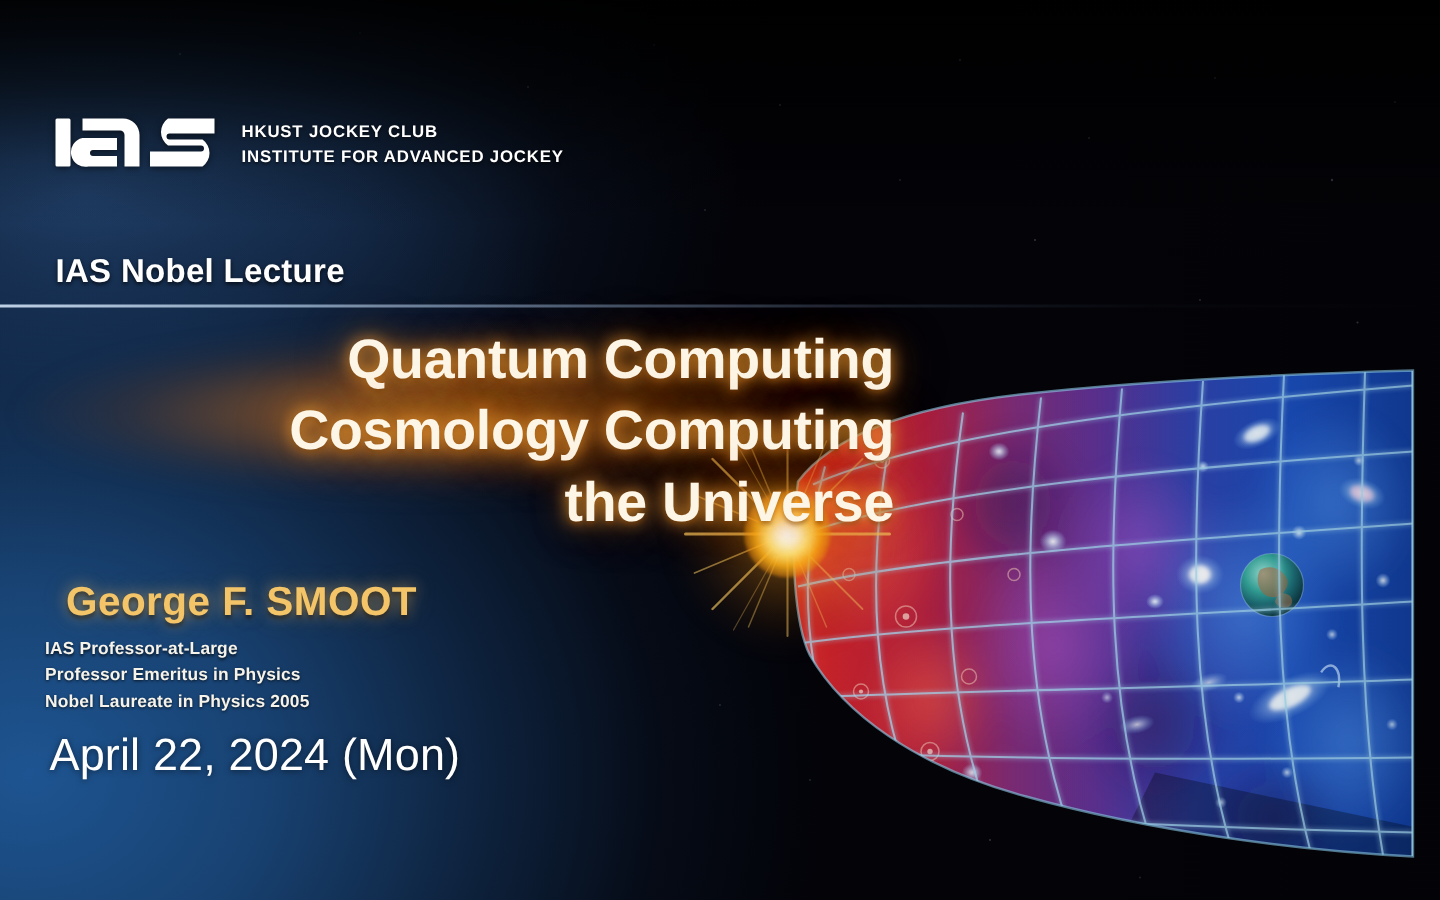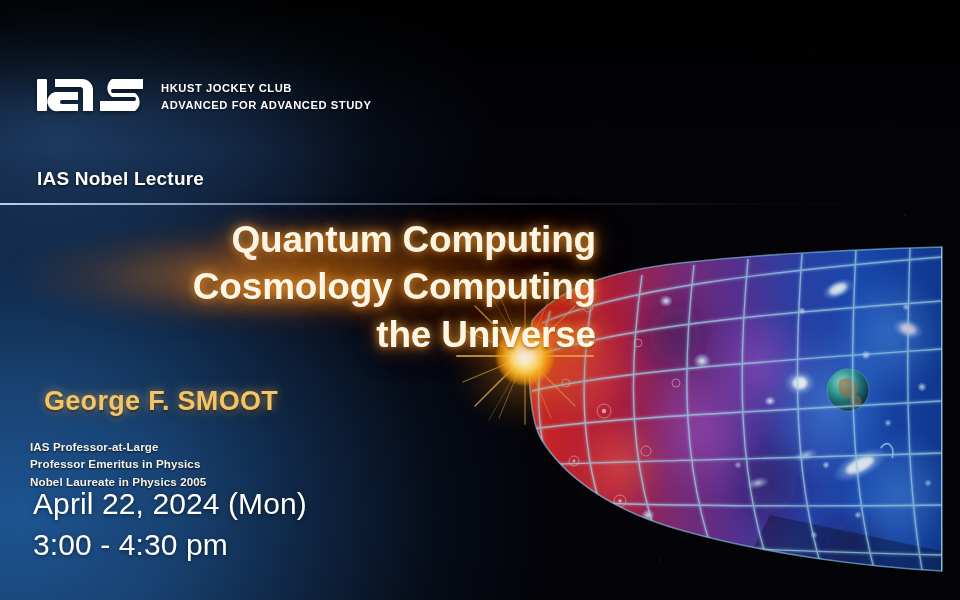--- a/index.html
+++ b/index.html
@@ -81,21 +81,21 @@
     letter-spacing:0.55px;
     line-height:1.28;
     white-space:nowrap;
     text-shadow:0 1px 2px rgba(0,0,0,0.6);
   }
 
   
   .series-label {
     position:absolute; left:37px; top:168px;
     color:#ffffff;
-    font-size:19px; font-weight:bold;
+    font-size:22px; font-weight:bold;
     letter-spacing:0.2px;
     text-shadow:0 1px 3px rgba(0,0,0,0.75);
   }
   .divider {
     position:absolute; left:0; top:203px; width:960px; height:2px;
     background:linear-gradient(to right,
       rgba(198,216,236,0.95) 0%,
       rgba(170,194,220,0.80) 18%,
       rgba(128,154,184,0.52) 42%,
       rgba(84,104,130,0.26) 62%,
@@ -139,21 +139,21 @@
     color:#f3c468;
     font-size:27px; font-weight:bold;
     letter-spacing:0.3px;
     text-shadow:
       0 0 9px rgba(248,196,104,0.50),
       0 0 18px rgba(214,150,50,0.30),
       0 2px 3px rgba(0,0,0,0.65);
   }
   .speaker-creds {
     position:absolute; left:30px; top:425px;
-    display:flex; flex-direction:column; gap:1px;margin-top:14px;
+    display:flex; flex-direction:column; gap:1px;
   }
   .cred-line {
     color:#f6f3ea;
     font-size:11.6px;
     font-weight:bold;
     line-height:1.42;
     letter-spacing:0.1px;
     white-space:nowrap;
     text-shadow:0 1px 2px rgba(0,0,0,0.75);
   }
@@ -504,21 +504,21 @@
                  L 128,74
                  L 198,74
                  A 22,22 0 0 0 198,38
                  L 154,38
                  A 4,4 0 0 1 154,30
                  L 214,30 Z"></path>
       </g>
     </svg>
     <div class="logo-lines">
       <div class="logo-line">HKUST JOCKEY CLUB</div>
-      <div class="logo-line">ADVANCED FOR ADVANCED STUDY</div>
+      <div class="logo-line">INSTITUTE FOR ADVANCED JOCKEY</div>
     </div>
   </div>
 
   <div class="series-label">IAS Nobel Lecture</div>
   <div class="divider"></div>
 
   <div class="title-glow"></div>
   <h1 class="title">
     <span class="title-line">Quantum Computing</span>
     <span class="title-line">Cosmology Computing</span>
@@ -527,16 +527,15 @@
 
   <div class="speaker-name">George F. SMOOT</div>
   <div class="speaker-creds">
     <div class="cred-line">IAS Professor-at-Large</div>
     <div class="cred-line">Professor Emeritus in Physics</div>
     <div class="cred-line">Nobel Laureate in Physics 2005</div>
   </div>
 
   <div class="datetime">
     <div class="dt-line">April 22, 2024 (Mon)</div>
-    <div class="dt-line">3:00 - 4:30 pm</div>
   </div>
 
 </div>
 
 </body></html>

